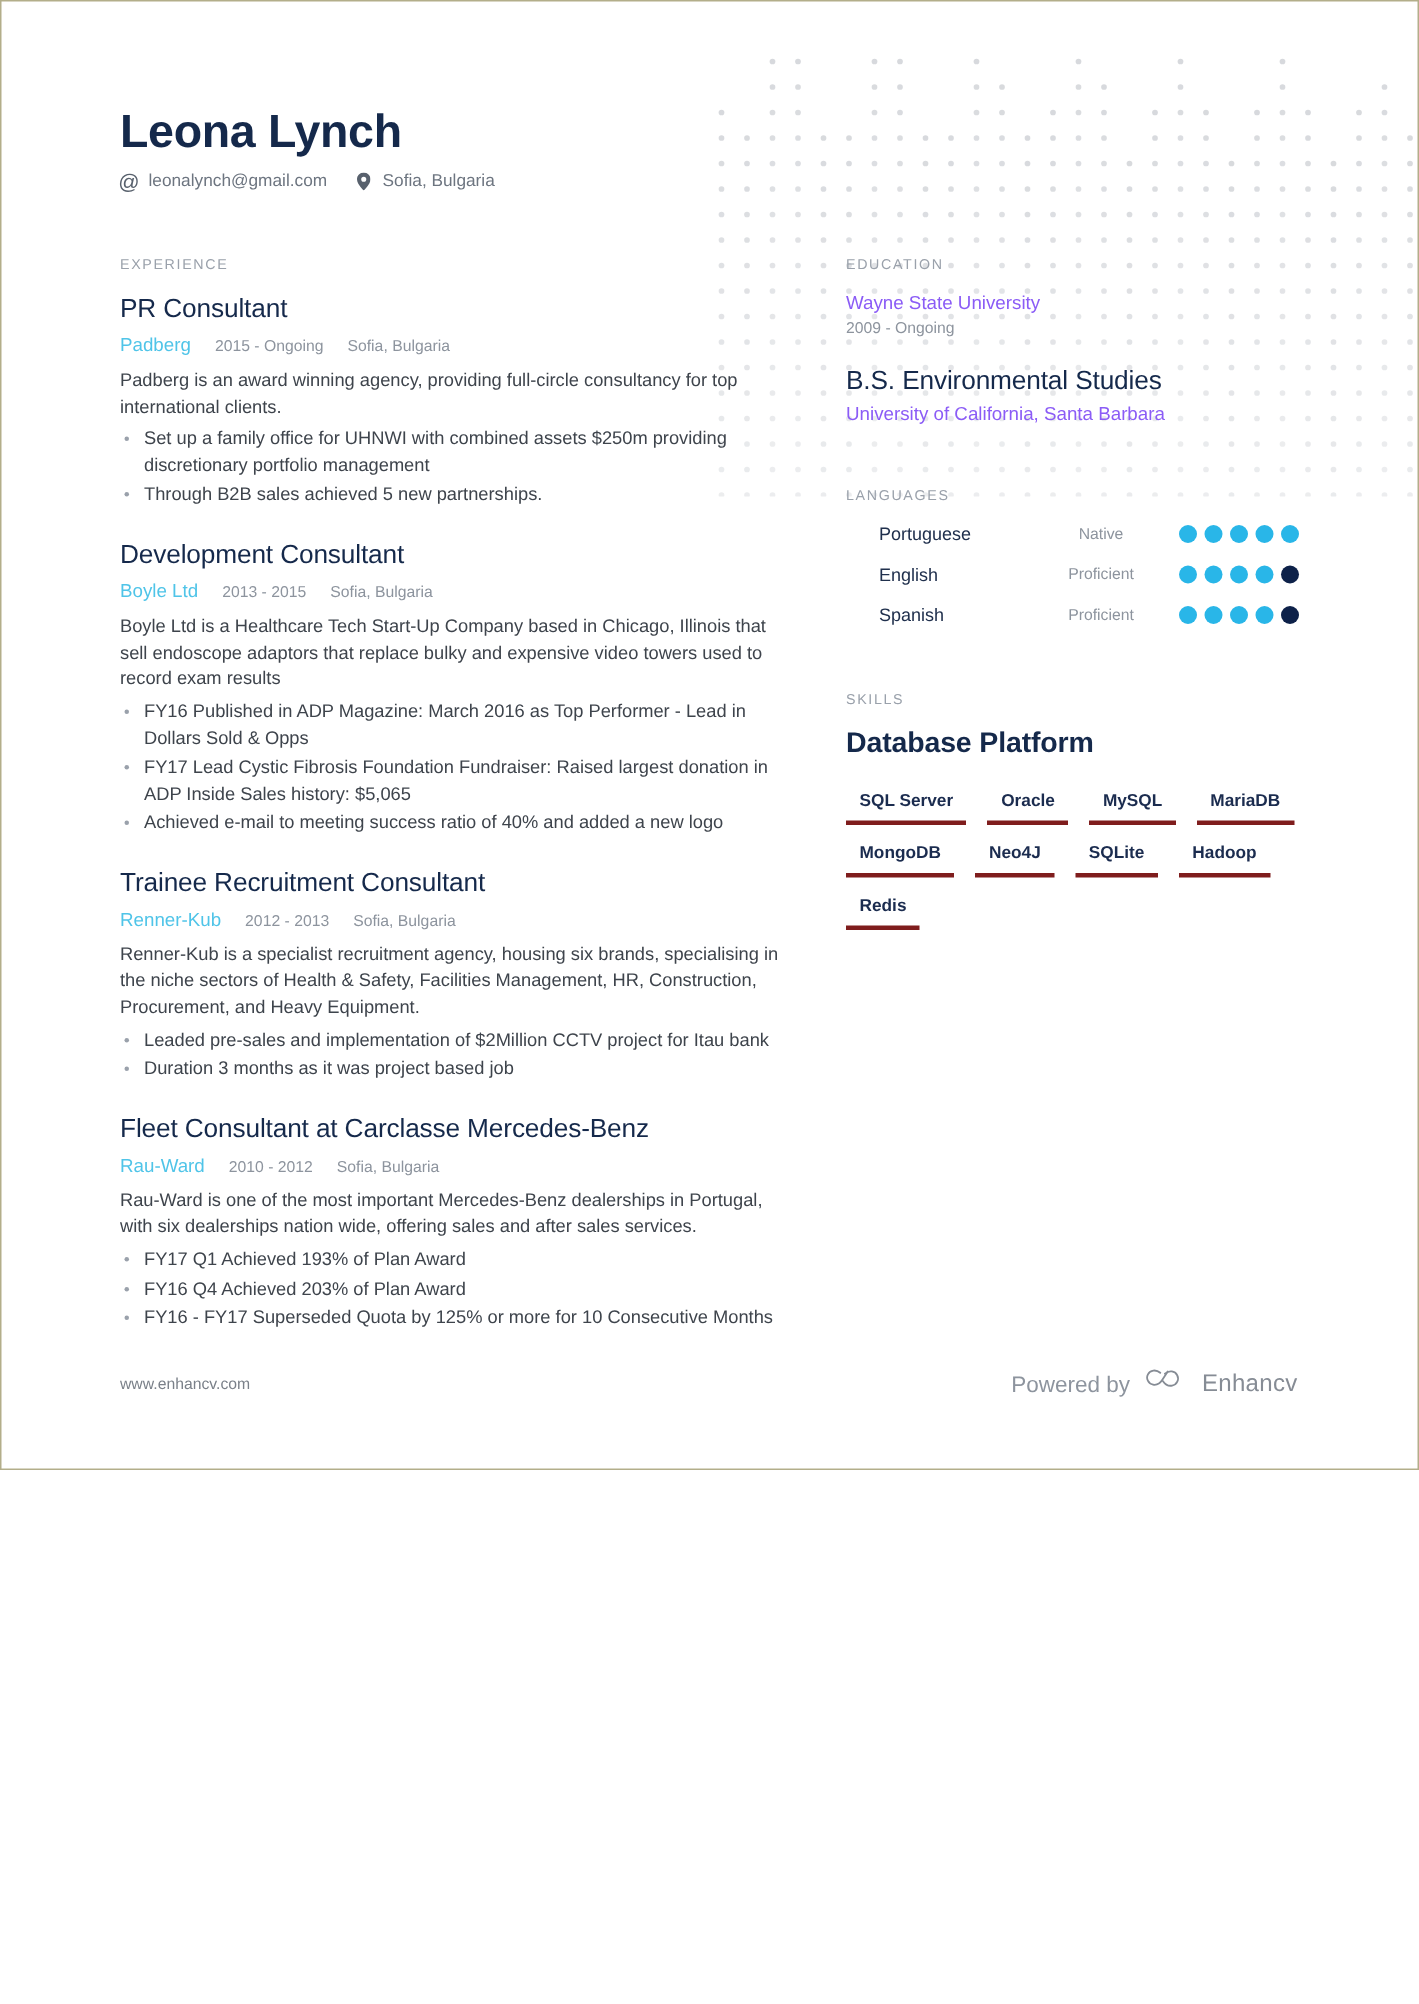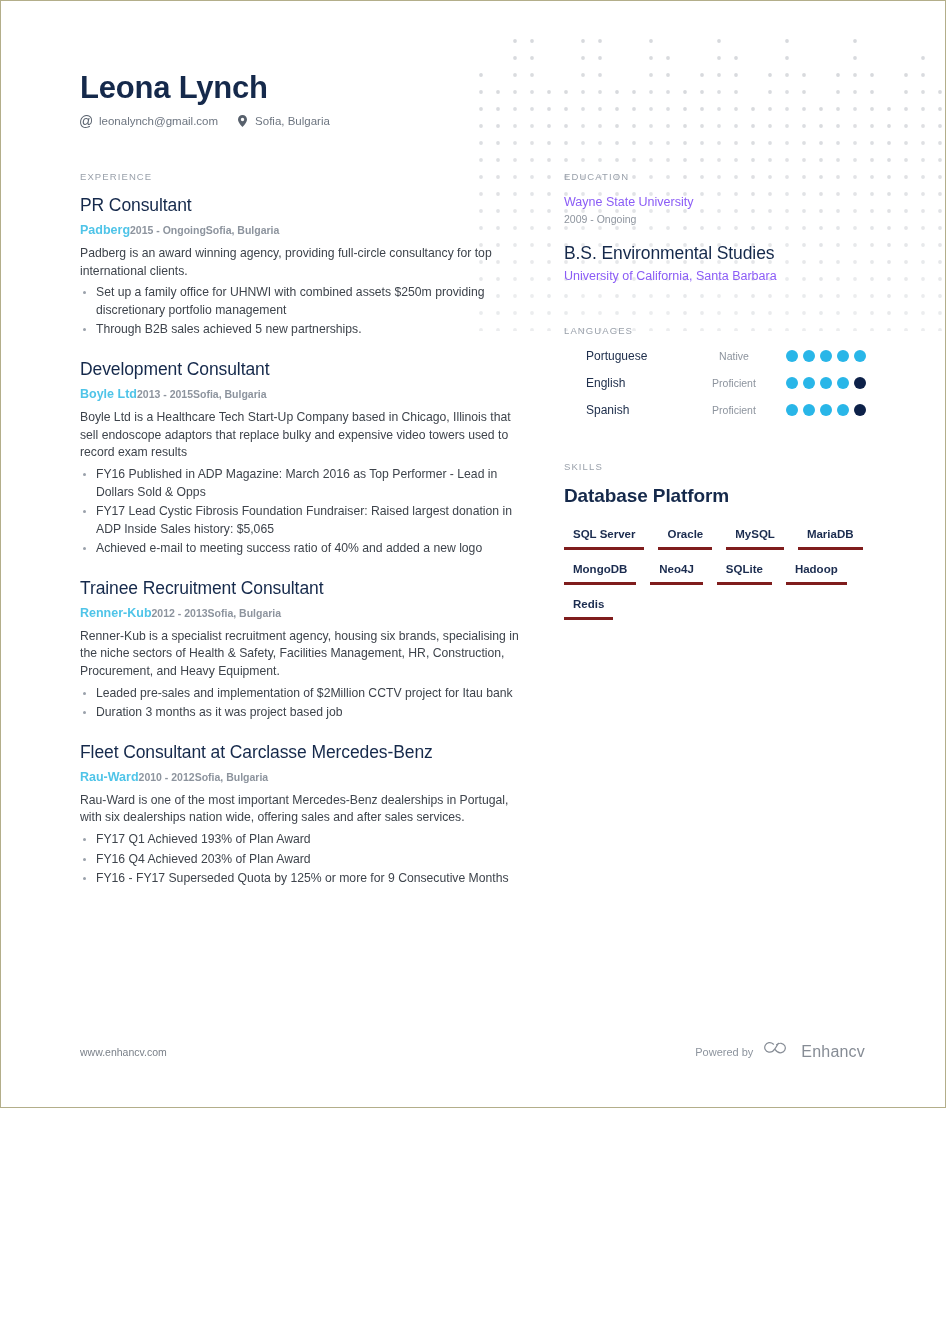--- a/index.html
+++ b/index.html
@@ -7,21 +7,21 @@
     padding: 0;
     background: #ffffff;
   }
   body {
     font-family: "Liberation Sans", sans-serif;
     -webkit-font-smoothing: antialiased;
   }
   #page {
     position: relative;
     width: 946px;
-    height: 1108px;
+    height: 980px;
     background: #ffffff;
     border: 1px solid #b3ae8a;
     box-sizing: border-box;
     overflow: hidden;
   }
   
   #dots-pattern {
     position: absolute;
     top: 0;
     right: 0;
@@ -98,22 +98,22 @@
     font-size: 17.5px;
     font-weight: 400;
     color: #15294b;
     margin: 0 0 6px 0;
     line-height: 1.25;
     letter-spacing: -0.1px;
   }
   .job-meta {
     display: flex;
     align-items: baseline;
+    gap: 16px;
     margin-bottom: 8px;
-    font-weight: bold;
   }
   .job-company {
     font-size: 12.5px;
     color: #4fc4e8;
   }
   .job-date, .job-loc {
     font-size: 10.5px;
     color: #8d949e;
   }
   .job-desc {
@@ -235,21 +235,21 @@
   .footer-url {
     font-size: 10.5px;
     color: #7a8089;
   }
   .footer-right {
     display: flex;
     align-items: center;
     gap: 11px;
   }
   .powered-by {
-    font-size: 11px;
+    font-size: 15px;
     color: #8d949e;
   }
   .brand {
     display: flex;
     align-items: center;
     gap: 7px;
   }
   .brand-name {
     font-size: 16px;
     color: #868c95;
@@ -831,21 +831,21 @@
               <h2 class="job-title">Fleet Consultant at Carclasse Mercedes-Benz</h2>
               <div class="job-meta">
                 <span class="job-company">Rau-Ward</span>
                 <span class="job-date">2010 - 2012</span>
                 <span class="job-loc">Sofia, Bulgaria</span>
               </div>
               <p class="job-desc">Rau-Ward is one of the most important Mercedes-Benz dealerships in Portugal, with six dealerships nation wide, offering sales and after sales services.</p>
               <ul class="bullets">
                 <li>FY17 Q1 Achieved 193% of Plan Award</li>
                 <li>FY16 Q4 Achieved 203% of Plan Award</li>
-                <li>FY16 - FY17 Superseded Quota by 125% or more for 9 Consecutive Months</li>
+                <li>FY16 - FY17 Superseded Quota by 125% or more for 10 Consecutive Months</li>
               </ul>
             </div>
           </div>
       </div>
 
       <div class="col-gap"></div>
 
       <div class="col-right">
 
         <div class="section-label">EDUCATION</div>

